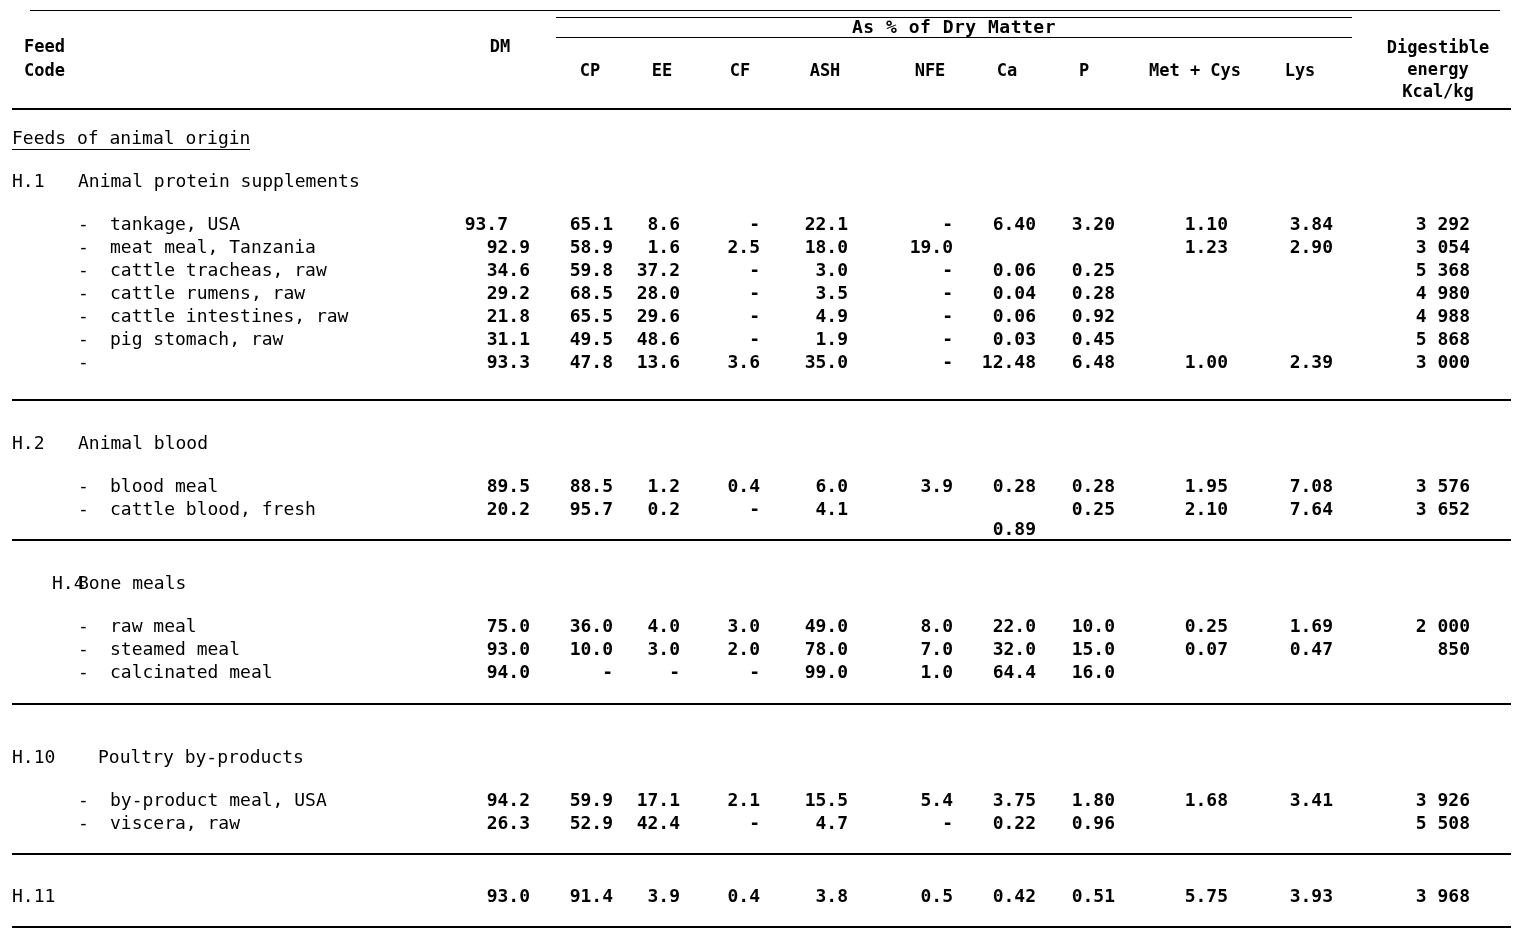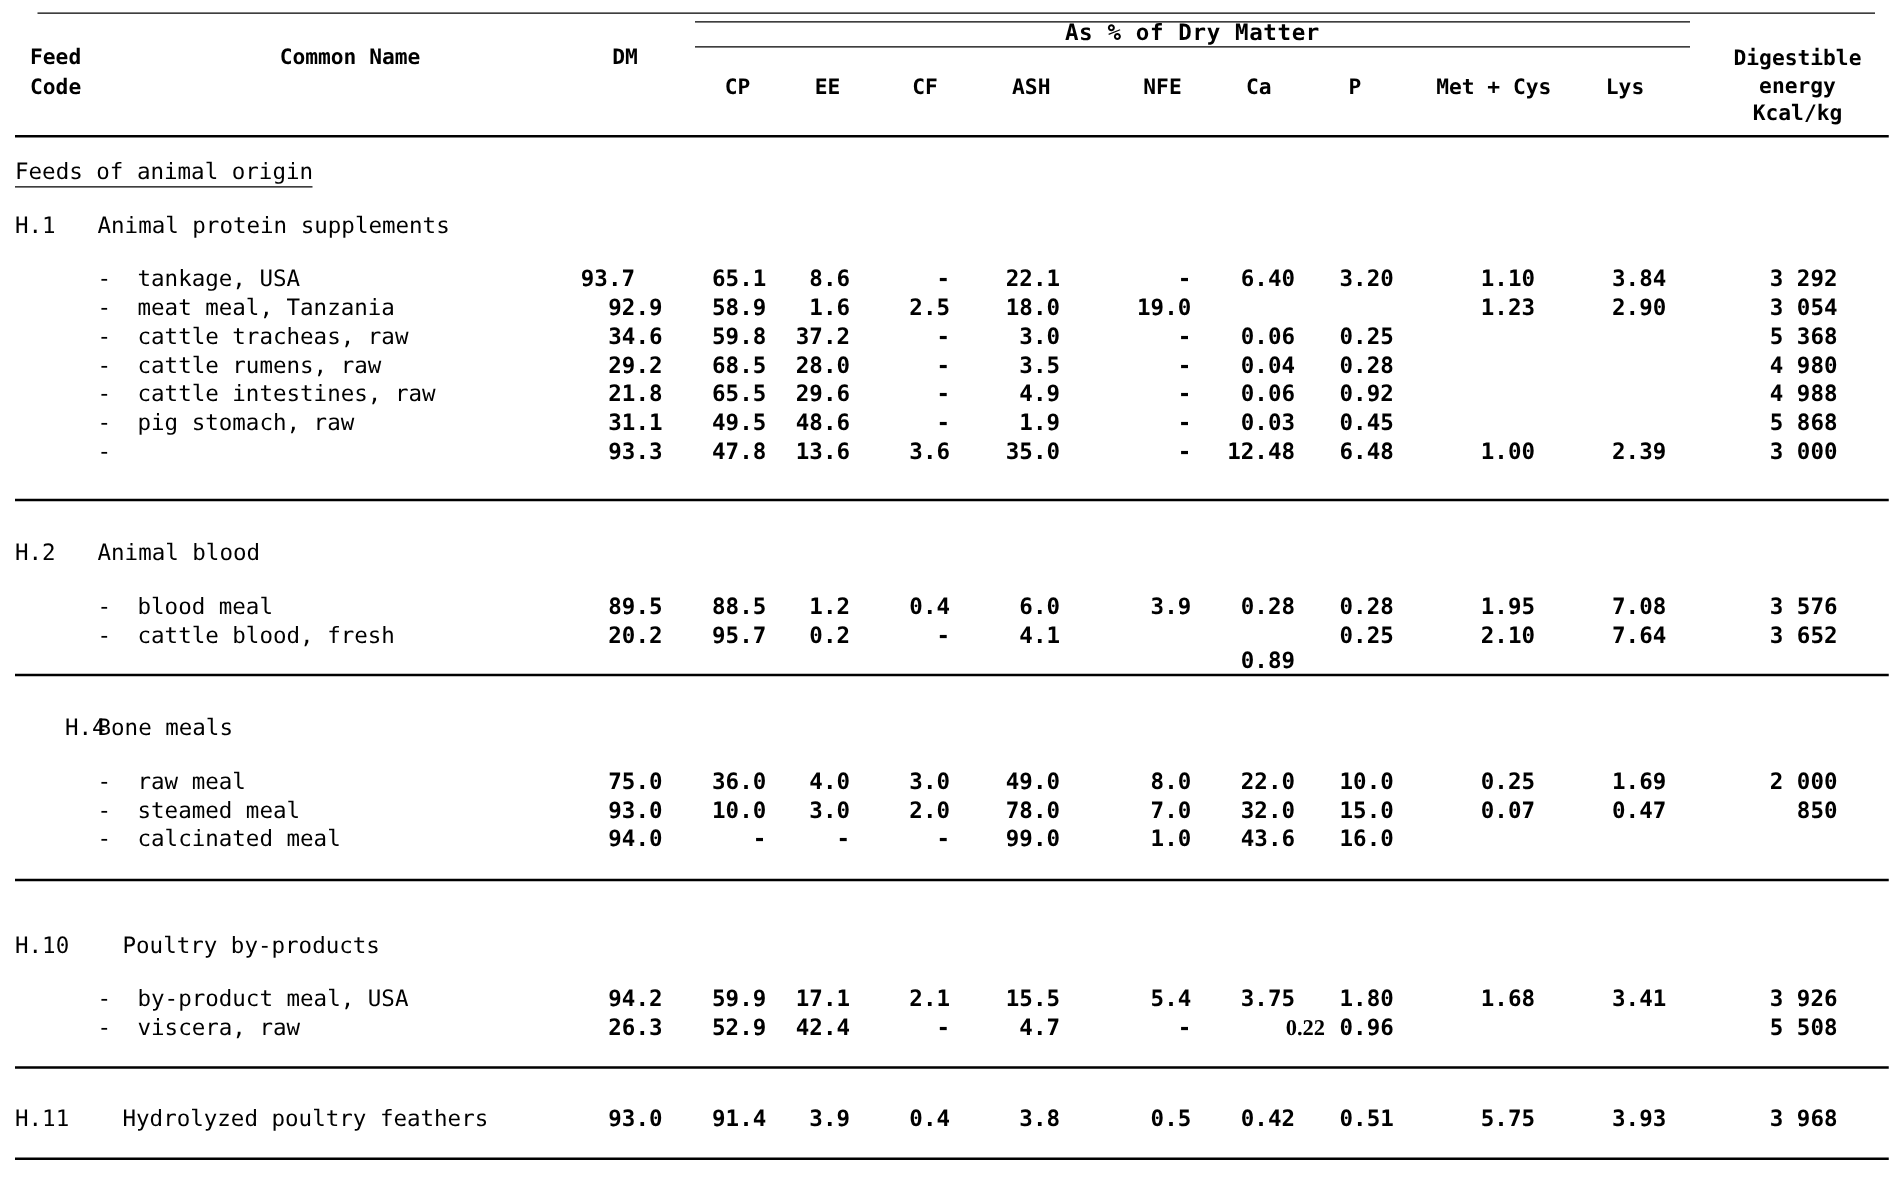--- a/index.html
+++ b/index.html
@@ -113,21 +113,20 @@
 
 <div id="page">
 
   <div class="rule thin" style="left:30px; top:10px; width:1470px;"></div>
 
   <div class="hdr-left" style="left:24px; top:36px;">
     <div>Feed</div>
     <div style="margin-top:4px;">Code</div>
   </div>
 
-  <div class="hdr-cell" style="left:130px; top:36px; width:300px;">Common Name</div>
 
   <div class="hdr-cell" style="left:470px; top:36px; width:60px;">DM</div>
 
   <div class="rule thin" style="left:556px; top:17px; width:796px;"></div>
   <div class="hdr-group-label" style="left:556px; top:16px; width:796px; text-align:center;">As % of Dry Matter</div>
   <div class="rule thin" style="left:556px; top:37px; width:796px;"></div>
 
   <div class="hdr-cell" style="left:560px;  top:60px; width:60px;">CP</div>
   <div class="hdr-cell" style="left:632px;  top:60px; width:60px;">EE</div>
   <div class="hdr-cell" style="left:710px;  top:60px; width:60px;">CF</div>
@@ -338,21 +337,21 @@
 
   <div class="row" style="top:661px;">
     <span class="dash">-</span>
     <span class="name">calcinated meal</span>
     <span class="num" style="left:470px; width:60px;">94.0</span>
     <span class="num" style="left:553px; width:60px;">-</span>
     <span class="num" style="left:620px; width:60px;">-</span>
     <span class="num" style="left:700px; width:60px;">-</span>
     <span class="num" style="left:788px; width:60px;">99.0</span>
     <span class="num" style="left:893px; width:60px;">1.0</span>
-    <span class="num" style="left:968px; width:68px;">43.6</span>
+    <span class="num" style="left:968px; width:68px;">64.4</span>
     <span class="num" style="left:1047px; width:68px;">16.0</span>
     <span class="num" style="left:1160px; width:68px;"></span>
     <span class="num" style="left:1265px; width:68px;"></span>
     <span class="num de" style="left:1370px; width:100px;"></span>
   </div>
 
   <div class="rule" style="left:12px; top:703px; width:1499px;"></div>
 
   <div class="grp-code" style="left:12px; top:746px;">H.10</div>
   <div class="grp-name" style="left:98px; top:746px;">Poultry by-products</div>
@@ -375,32 +374,31 @@
 
   <div class="row" style="top:812px;">
     <span class="dash">-</span>
     <span class="name">viscera, raw</span>
     <span class="num" style="left:470px; width:60px;">26.3</span>
     <span class="num" style="left:553px; width:60px;">52.9</span>
     <span class="num" style="left:620px; width:60px;">42.4</span>
     <span class="num" style="left:700px; width:60px;">-</span>
     <span class="num" style="left:788px; width:60px;">4.7</span>
     <span class="num" style="left:893px; width:60px;">-</span>
-    <span class="num" style="left:992px; width:68px;font-family:Liberation Serif, serif;">0.22</span>
+    <span class="num" style="left:968px; width:68px;">0.22</span>
     <span class="num" style="left:1047px; width:68px;">0.96</span>
     <span class="num" style="left:1160px; width:68px;"></span>
     <span class="num" style="left:1265px; width:68px;"></span>
     <span class="num de" style="left:1370px; width:100px;">5 508</span>
   </div>
 
   <div class="rule" style="left:12px; top:853px; width:1499px;"></div>
 
   <div class="row" style="top:885px;">
     <span class="grp-code" style="left:12px; top:0;">H.11</span>
-    <span class="grp-name" style="left:98px; top:0;">Hydrolyzed poultry feathers</span>
     <span class="num" style="left:470px; width:60px;">93.0</span>
     <span class="num" style="left:553px; width:60px;">91.4</span>
     <span class="num" style="left:620px; width:60px;">3.9</span>
     <span class="num" style="left:700px; width:60px;">0.4</span>
     <span class="num" style="left:788px; width:60px;">3.8</span>
     <span class="num" style="left:893px; width:60px;">0.5</span>
     <span class="num" style="left:968px; width:68px;">0.42</span>
     <span class="num" style="left:1047px; width:68px;">0.51</span>
     <span class="num" style="left:1160px; width:68px;">5.75</span>
     <span class="num" style="left:1265px; width:68px;">3.93</span>

